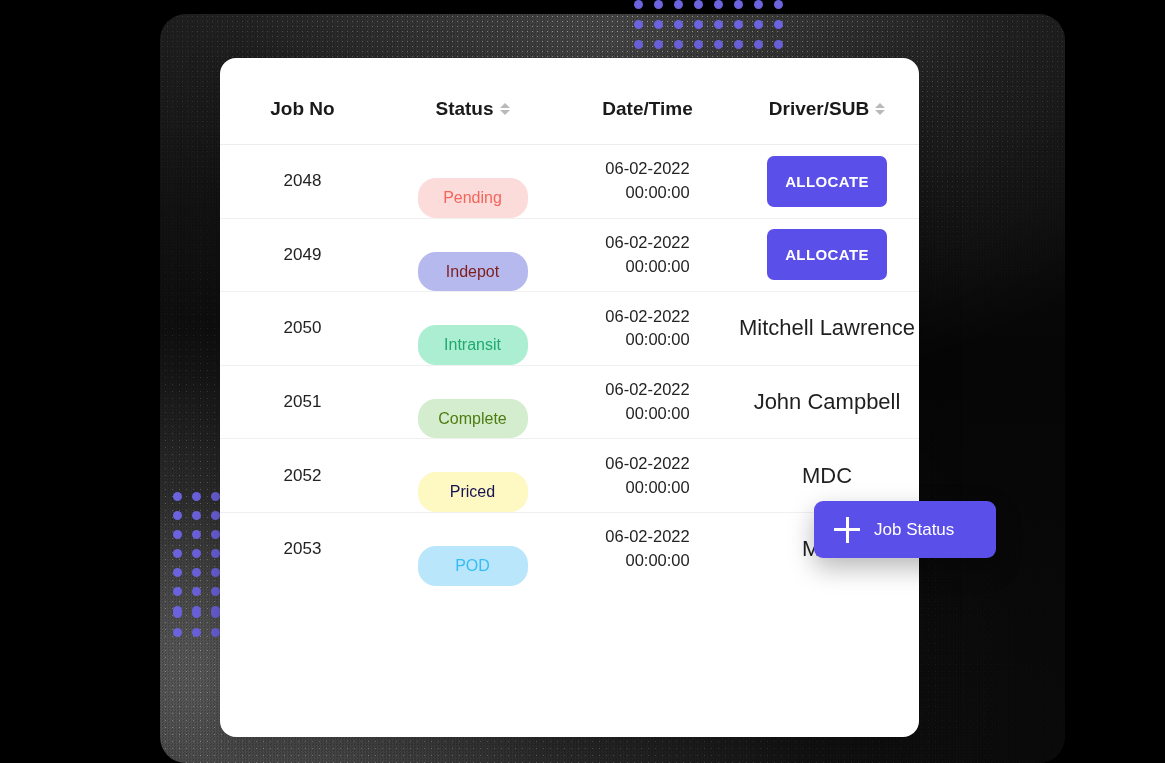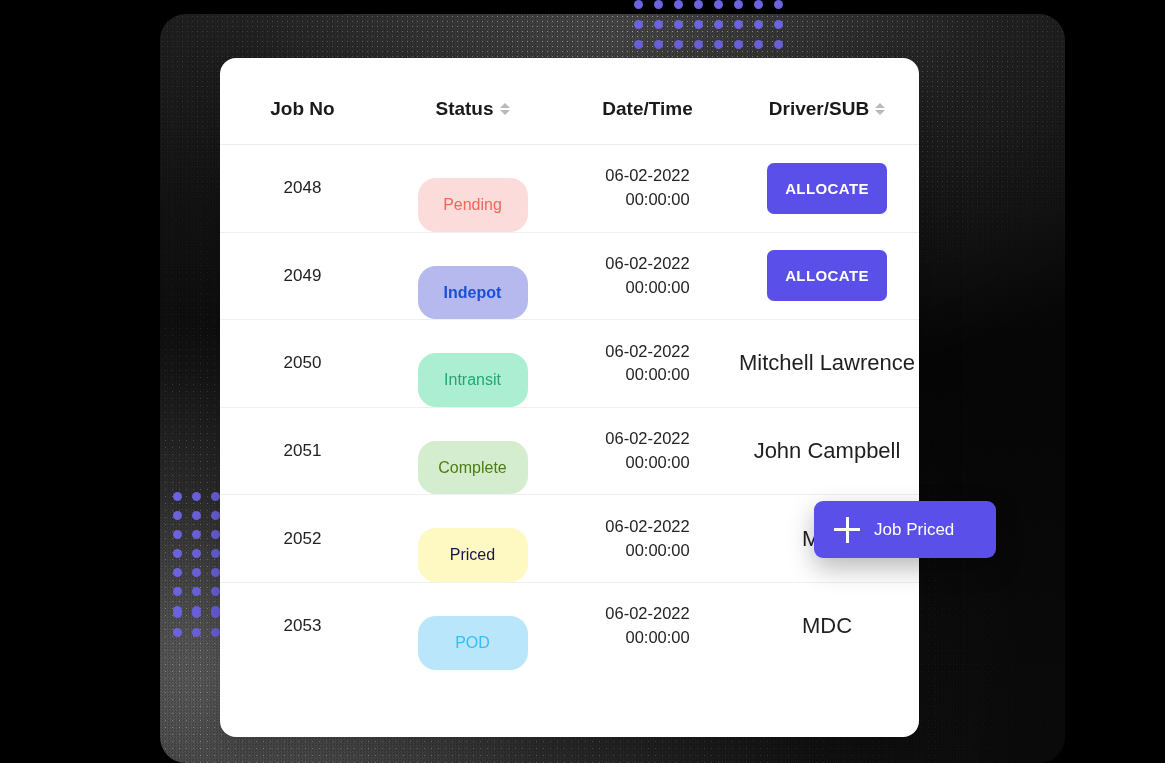--- a/index.html
+++ b/index.html
@@ -127,21 +127,21 @@
     border-left: 5px solid transparent;
     border-right: 5px solid transparent;
   }
   .sort-icon i.up   { border-bottom: 5px solid #b9b9b9; }
   .sort-icon i.down { border-top: 5px solid #b9b9b9; }
 
   
   .pill {
     display: inline-block;
     min-width: 110px;
-    padding: 18px 20px;
+    padding: 11px 20px;
     border-radius: 18px;
     font-size: 16px;
     font-weight: 500;
     line-height: 1.1;
     margin-top: 33px;
   }
 
   
   .datecell {
     display: inline-block;
@@ -326,21 +326,21 @@
       </thead>
       <tbody id="jobs-body">
           <tr>
             <td>2048</td>
             <td><span class="pill" style="background: rgb(251, 220, 218); color: rgb(242, 102, 92);">Pending</span></td>
             <td><span class="datecell"><div>06-02-2022</div><div>00:00:00</div></span></td>
             <td><button class="allocate" style="background: rgb(91, 79, 233);">ALLOCATE</button></td>
           </tr>
           <tr>
             <td>2049</td>
-            <td><span class="pill" style="background: rgb(181, 185, 238); color: #1d4ed8; font-weight: bold;">Indepot</span></td>
+            <td><span class="pill" style="background: rgb(181, 185, 238); color: #7f1d1d;">Indepot</span></td>
             <td><span class="datecell"><div>06-02-2022</div><div>00:00:00</div></span></td>
             <td><button class="allocate" style="background: rgb(91, 79, 233);">ALLOCATE</button></td>
           </tr>
           <tr>
             <td>2050</td>
             <td><span class="pill" style="background: rgb(172, 238, 209); color: rgb(31, 169, 113);">Intransit</span></td>
             <td><span class="datecell"><div>06-02-2022</div><div>00:00:00</div></span></td>
             <td><span class="drivername">Mitchell Lawrence</span></td>
           </tr>
           <tr>
@@ -360,16 +360,16 @@
             <td><span class="pill" style="background: rgb(186, 230, 251); color: rgb(54, 189, 246);">POD</span></td>
             <td><span class="datecell"><div>06-02-2022</div><div>00:00:00</div></span></td>
             <td><span class="drivername">MDC</span></td>
           </tr>
         </tbody>
     </table>
   </div>
 
   <button class="fab">
     <span class="plus"></span>
-    <span class="fab-label">Job Priced</span>
+    <span class="fab-label">Job Status</span>
   </button>
 
 </div>
 
 </body></html>

